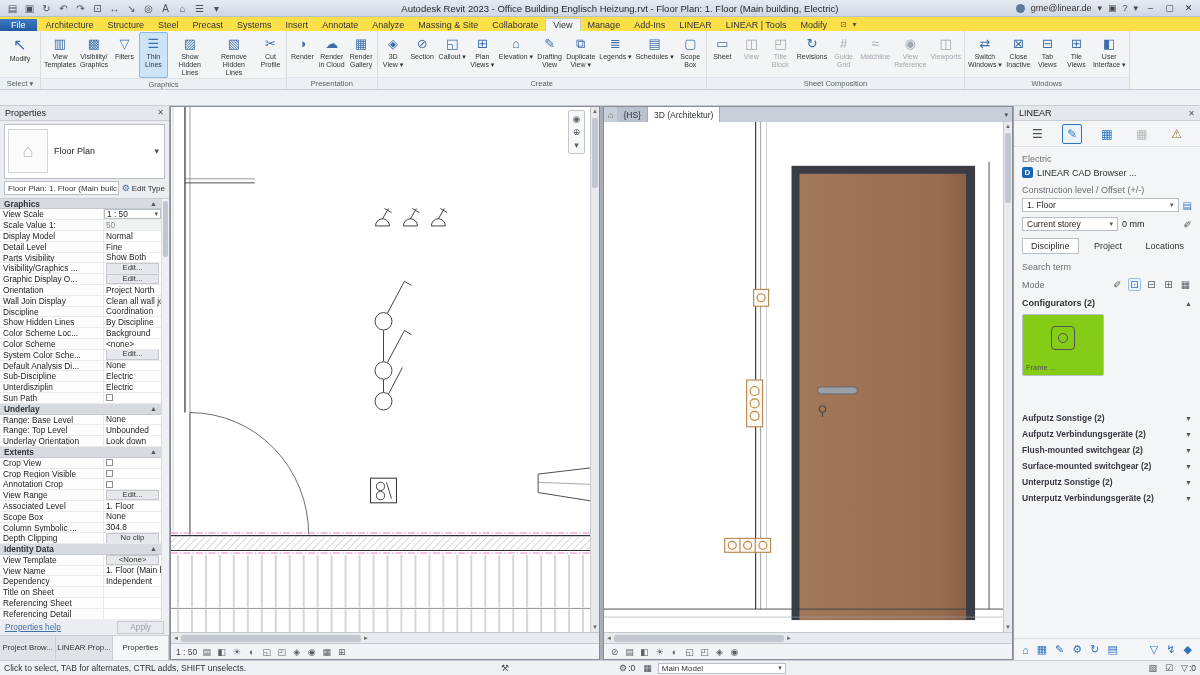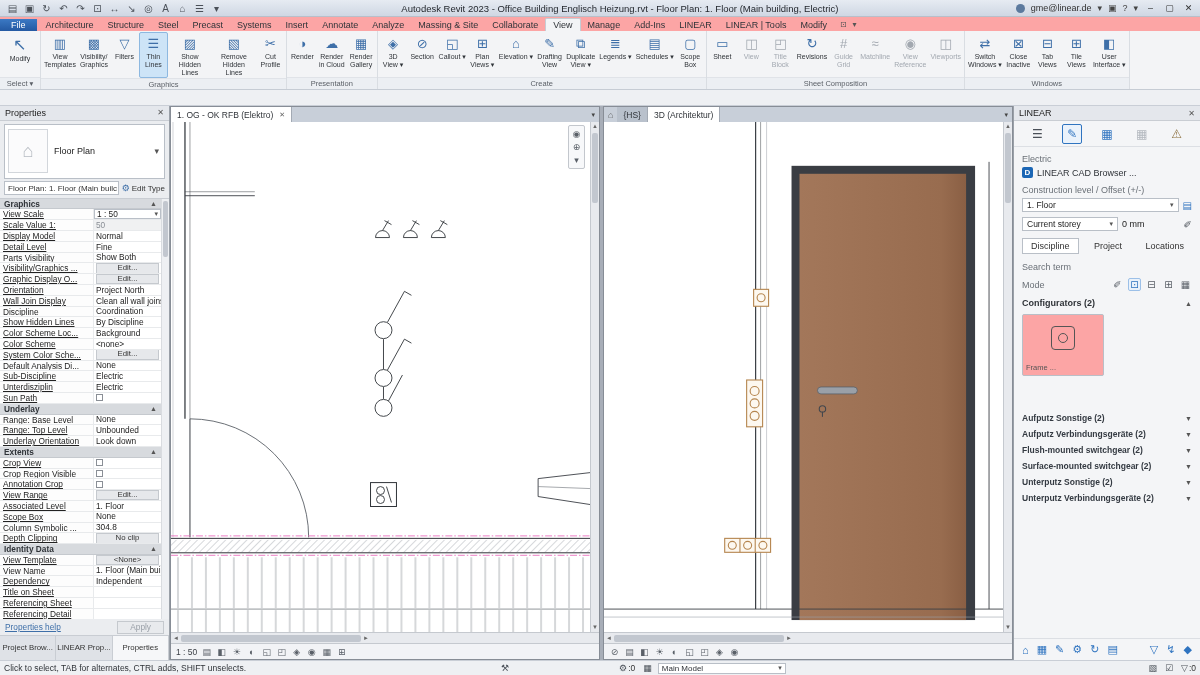--- a/index.html
+++ b/index.html
@@ -10,21 +10,21 @@
 .titlebar{position:absolute;top:0;left:0;right:0;height:17px;background:linear-gradient(#e6ebf2,#cfd7e3);border-bottom:1px solid #b8bfca;display:flex;align-items:center;padding:0 5px;}
 .qat{display:flex;gap:2px;align-items:center;color:#4a5058;font-size:10px;}
 .qat .q{width:15px;text-align:center;cursor:default;}
 .tb-title{flex:1;text-align:center;font-size:9.5px;color:#1f2329;white-space:nowrap;overflow:hidden;}
 .tb-right{display:flex;gap:6px;align-items:center;font-size:9px;color:#333;}
 .avatar{width:9px;height:9px;border-radius:50%;background:#5c7a9e;display:inline-block;}
 .tbi{color:#444;}
 .winbtn{width:13px;text-align:center;font-size:9px;color:#333;}
 
 
-.ribbontabs{position:absolute;top:17px;left:0;right:0;height:14px;background:#fca5a5;display:flex;align-items:flex-end;}
+.ribbontabs{position:absolute;top:17px;left:0;right:0;height:14px;background:#fde047;display:flex;align-items:flex-end;}
 .rtab{padding:1px 7px 1px;font-size:9px;color:#2f3338;white-space:nowrap;}
 .rtab.file{background:linear-gradient(#3b79c4,#2459a2);color:#fff;padding:1px 11px;margin-right:2px;}
 .rtab.active{background:#f3f4f6;border:1px solid #c6ccd4;border-bottom:none;border-radius:2px 2px 0 0;}
 .rtoggle{margin-left:6px;color:#555;font-size:8px;align-self:center;}
 
 
 .ribbon{position:absolute;top:31px;left:0;right:0;height:59px;background:#f3f4f6;border-bottom:1px solid #c6ccd4;display:flex;overflow:hidden;}
 .rgroup{display:flex;flex-direction:column;border-right:1px solid #d9dde2;flex:0 0 auto;}
 .rbtns{flex:1;display:flex;align-items:stretch;padding:1px 1px 0;}
 .rbtn{min-width:29px;max-width:44px;display:flex;flex-direction:column;align-items:center;padding:1px 1px 0;border-radius:2px;border:1px solid transparent;}
@@ -53,21 +53,21 @@
 .pinst{height:17px;display:flex;align-items:center;gap:3px;padding:0 4px 2px;}
 .pcombo{flex:1;height:14px;background:#fff;border:1px solid #b9bfc7;display:flex;align-items:center;justify-content:space-between;padding:0 3px;font-size:8px;white-space:nowrap;overflow:hidden;}
 .pva{color:#555;font-size:7px;margin-left:2px;}
 .petype{display:flex;align-items:center;gap:2px;font-size:8px;color:#333;}
 .peicon{color:#3e6fa8;font-size:9px;}
 .pgridwrap{height:435px;position:relative;background:#fff;border-top:1px solid #c9cdd3;overflow:hidden;}
 .pgrid{position:absolute;top:0;left:0;right:8px;}
 .psec{height:10.8px;line-height:10.8px;background:#d7dade;display:flex;justify-content:space-between;padding:0 4px;font-size:8.3px;font-weight:bold;color:#2f3338;border-bottom:1px solid #c5c9ce;}
 .psec .chev{font-weight:normal;color:#555;font-size:7px;}
 .pr{height:10.8px;display:flex;border-bottom:1px solid #e8eaec;}
-.pl{width:94px;padding:0 3px;border-right:1px solid #e8eaec;overflow:hidden;white-space:nowrap;font-size:8.3px;line-height:10.3px;color:#222;background:#fdfdfd;text-decoration:underline;}
+.pl{width:104px;padding:0 3px;border-right:1px solid #e8eaec;overflow:hidden;white-space:nowrap;font-size:8.3px;line-height:10.3px;color:#222;background:#fdfdfd;}
 .pv{flex:1;padding:0 2px;overflow:hidden;white-space:nowrap;font-size:8.3px;line-height:10.3px;color:#222;display:flex;align-items:center;}
 .pv.dim{background:#f0f1f2;color:#8a8f96;}
 .pvbtn{flex:1;background:#e6e8eb;border:1px solid #c5c9ce;text-align:center;font-size:7.8px;line-height:8.6px;color:#333;margin:0.5px 0;}
 .chk{width:7px;height:7px;border:1px solid #8a8f96;background:#fff;display:inline-block;}
 .pvsel{border:1px solid #b9bfc7;justify-content:space-between;background:#fff;}
 .pscroll{position:absolute;top:0;right:0;bottom:0;width:8px;background:#eef0f3;border-left:1px solid #d9dce0;}
 .pthumbbar{position:absolute;top:2px;left:1px;width:5px;height:56px;background:#c2c7cf;border-radius:2px;}
 .pfoot{height:16px;display:flex;align-items:center;justify-content:space-between;padding:0 5px;background:#ebedf0;}
 .phelp{color:#3e6fa8;text-decoration:underline;font-size:8.3px;}
 .papply{border:1px solid #c5c9ce;background:#e8eaed;color:#9aa0a8;font-size:8.3px;padding:0 12px;line-height:11px;}
@@ -123,21 +123,21 @@
 .ltabs{display:flex;align-items:center;gap:2px;margin:7px 0 8px;}
 .ltabbtn{flex:1;text-align:center;padding:2px 0;color:#333;}
 .ltabbtn.active{border:1px solid #b9bfc7;background:#fff;}
 .lmode{justify-content:space-between;margin-top:6px;}
 .lmodeicons{display:flex;gap:4px;}
 .lmi{font-size:10px;color:#5a6068;width:13px;height:13px;display:flex;align-items:center;justify-content:center;border-radius:2px;}
 .lmi.accent{color:#2f74c0;border:1px solid #9cc0e8;background:#eaf2fb;}
 .lsechead{display:flex;justify-content:space-between;align-items:center;font-weight:bold;color:#2f3338;margin:7px 0 6px;}
 .lsechead .chev{font-weight:normal;color:#555;font-size:7px;}
 .lcards{display:flex;gap:6px;}
-.lcard{width:82px;height:62px;background:#fca5a5;border:1px solid #b9bfc7;border-radius:2px;display:flex;flex-direction:column;align-items:center;justify-content:flex-end;position:relative;}
+.lcard{width:82px;height:62px;background:#84cc16;border:1px solid #b9bfc7;border-radius:2px;display:flex;flex-direction:column;align-items:center;justify-content:flex-end;position:relative;}
 .lcard-art{position:absolute;top:7px;left:0;right:0;display:flex;align-items:center;justify-content:center;height:32px;}
 .fa-outer{width:24px;height:24px;border:1.5px solid #555;border-radius:4px;display:flex;align-items:center;justify-content:center;}
 .fa-inner{width:10px;height:10px;border:1.5px solid #555;border-radius:50%;}
 .line-art{flex-direction:column;gap:3px;}
 .la-bar{width:2px;height:14px;background:#555;}
 .la-boxes{display:flex;gap:2px;}
 .la-box{width:7px;height:5px;border:1px solid #555;}
 .lcard-label{font-size:7.5px;color:#555;align-self:flex-start;padding:0 3px 3px;white-space:nowrap;overflow:hidden;max-width:80px;}
 .lsections{margin-top:34px;}
 .lsec{display:flex;justify-content:space-between;align-items:center;height:16px;font-weight:bold;font-size:8.5px;color:#343a42;}
@@ -626,28 +626,20 @@
       <div class="ptabs">
           <div class="ptab">Project Brow...</div>
           <div class="ptab">LINEAR Prop...</div>
           <div class="ptab active">Properties</div>
         </div>
     </div>
 
     <div class="drawing">
 
       <div class="vwin left">
-        <div class="vtabs">
-          <div class="vtab active">
-            <span>1. OG - OK RFB (Elektro)</span>
-            <span class="x">✕</span>
-          </div>
-          <div class="vtabfill"></div>
-          <span class="vtabmore">▾</span>
-        </div>
         <div class="vbody">
           <div class="vcanvas">
             <svg viewBox="0 0 420 512" preserveAspectRatio="none">
               <defs>
                 <pattern id="hatch" width="5" height="5" patternTransform="rotate(45)" patternUnits="userSpaceOnUse">
                   <line x1="0" y1="0" x2="0" y2="5" stroke="#8a8f96" stroke-width="0.7"></line>
                 </pattern>
                 <pattern id="batten" width="14" height="10" patternUnits="userSpaceOnUse">
                   <line x1="7" y1="0" x2="7" y2="10" stroke="#767b82" stroke-width="0.6"></line>
                 </pattern>

